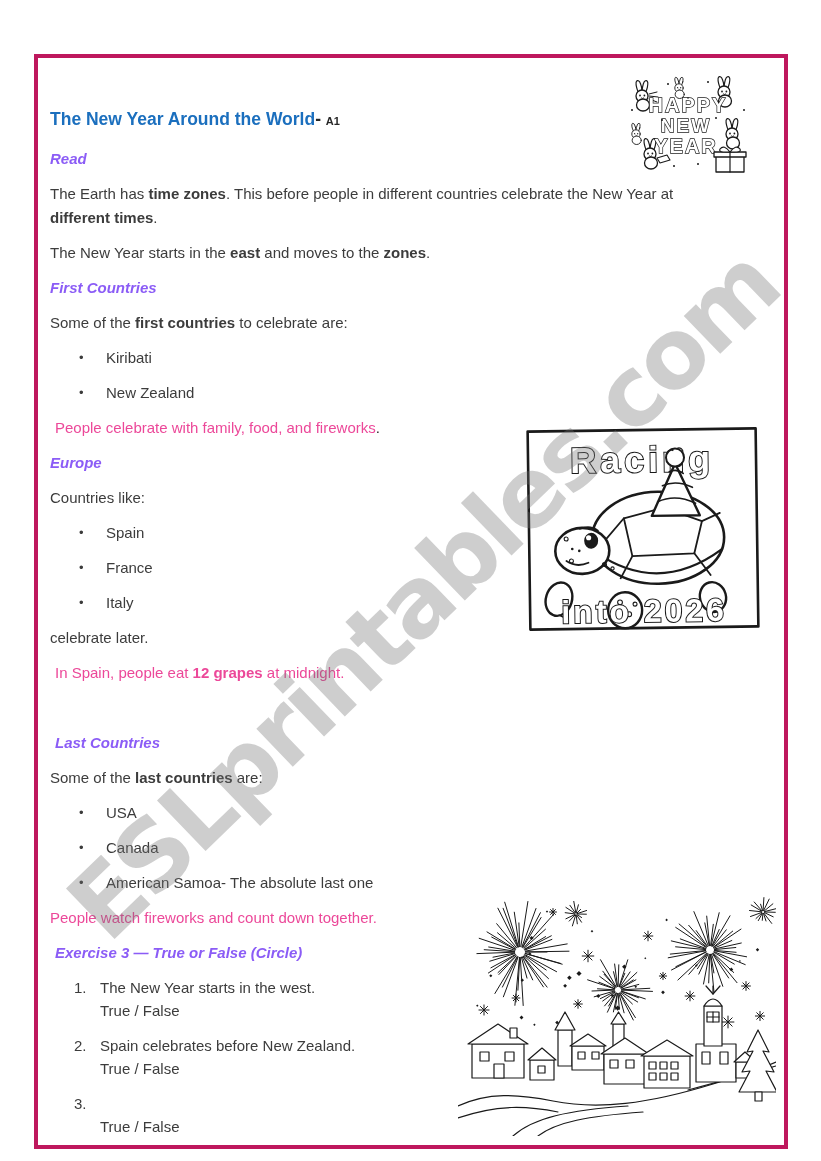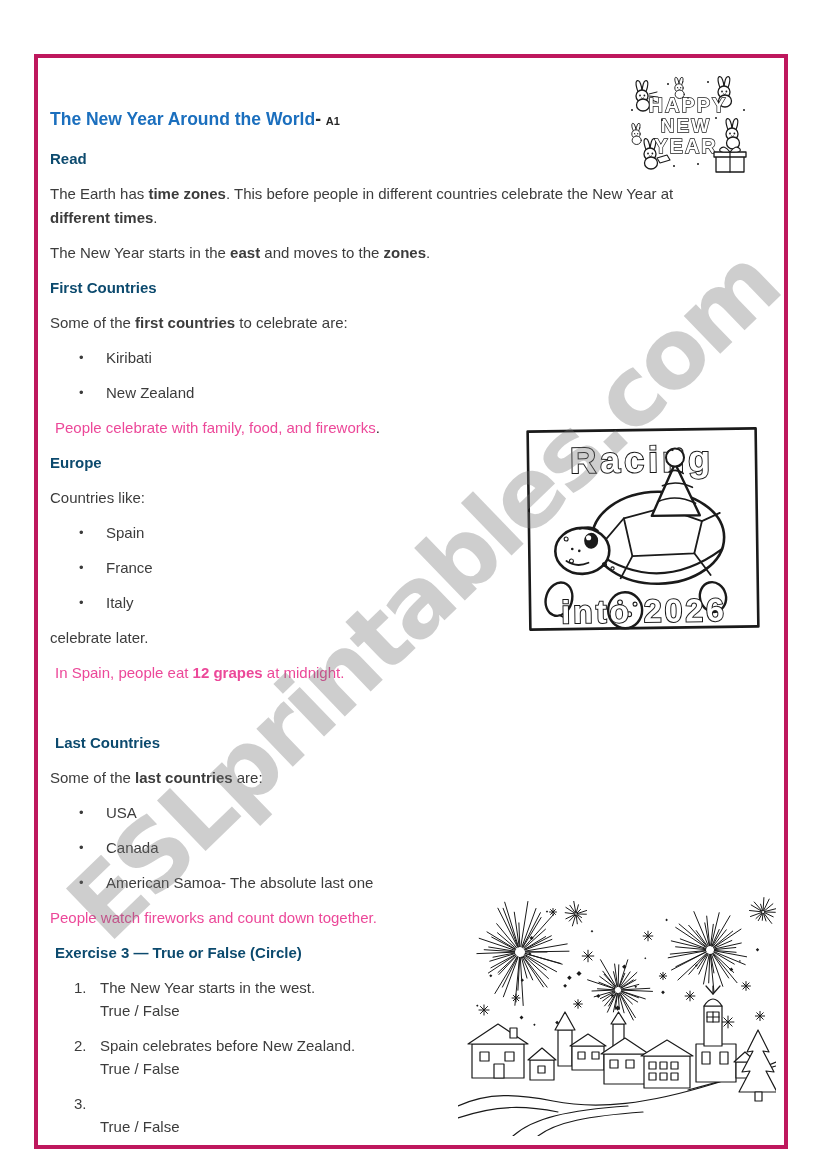--- a/index.html
+++ b/index.html
@@ -1,21 +1,21 @@
 <!DOCTYPE html>
 <html><head>
 <meta charset="utf-8">
 <style>
   html,body{margin:0;padding:0;background:#ffffff;}
   body{width:821px;height:1161px;position:relative;font-family:"Liberation Sans",sans-serif;overflow:hidden;}
   .page{position:absolute;left:34px;top:32px;width:746px;height:1087px;border:4px solid #be185d;background:#ffffff;margin-top:22px;}
   .content{position:absolute;left:12px;top:48px;width:696px;z-index:2;}
   .blk{margin:0 0 11px 0;line-height:24px;font-size:15px;color:#3c3c3c;}
   .blk.title{font-size:17.5px;line-height:26px;margin-bottom:13px;font-weight:bold;}
-  .blk.heading{font-weight:bold;color:#0c4a6e;}
+  .blk.heading{font-weight:bold;color:#8b5cf6;font-style:italic;}
   .blk.spacer{height:24px;margin-bottom:11px;}
   .blk.indent{padding-left:5px;}
   .b{font-weight:bold;}
   .c-titleblue{color:#1b6fbe;}
   .c-blue{color:#ec4899;}
   .c-dark{color:#262626;}
   .sm{font-size:11px;}
   .li{display:flex;margin-bottom:11px;}
   .li .dot{width:14px;margin-left:29px;flex:none;font-size:13px;}
   .li .li-text{padding-left:13px;}

